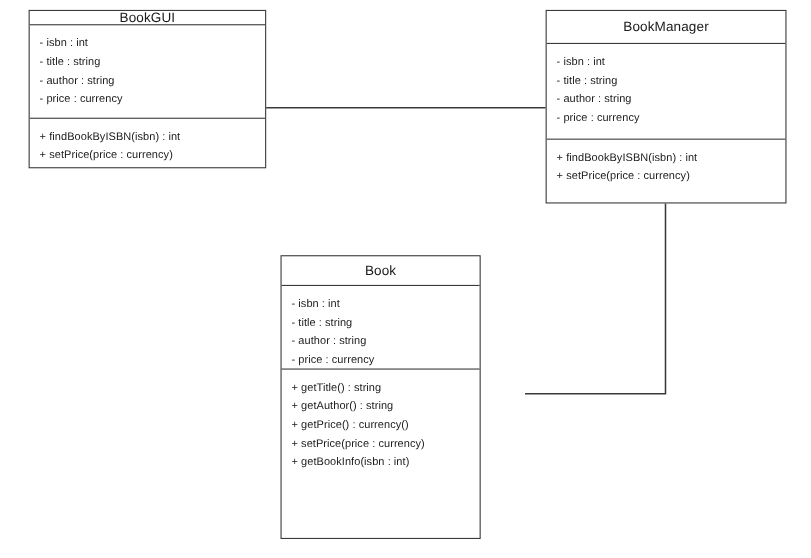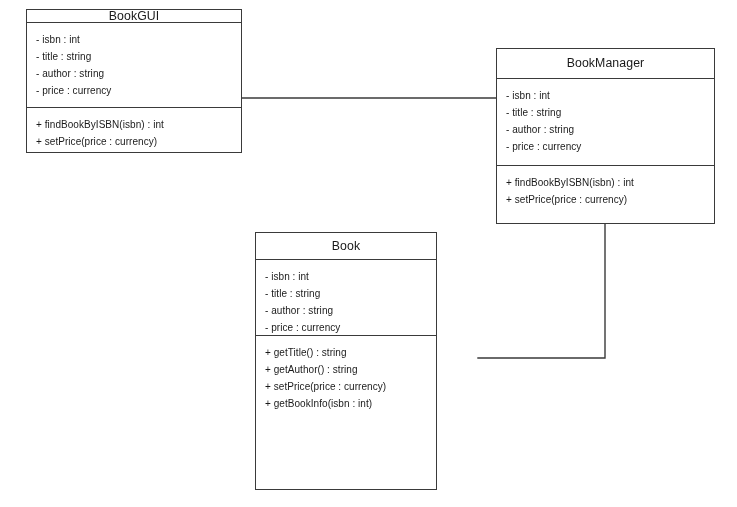--- a/index.html
+++ b/index.html
@@ -69,21 +69,20 @@
     height: 144px;
   }
   #class-bookgui .uml-class-name { height: 30px; }
   #class-bookgui .attributes { height: 85px; }
 
   #class-bookmanager {
     left: 496px;
     top: 9px;
     width: 219px;
     height: 176px;
-    margin-top: 39px;
   }
   #class-bookmanager .uml-class-name { height: 30px; }
   #class-bookmanager .attributes { height: 87px; }
 
   #class-book {
     left: 255px;
     top: 232px;
     width: 182px;
     height: 258px;
   }
@@ -149,18 +148,19 @@
     <div class="uml-class-name">Book</div>
     <div class="uml-compartment attributes">
       <div class="uml-member">- isbn : int</div>
       <div class="uml-member">- title : string</div>
       <div class="uml-member">- author : string</div>
       <div class="uml-member">- price : currency</div>
     </div>
     <div class="uml-compartment methods">
       <div class="uml-member">+ getTitle() : string</div>
       <div class="uml-member">+ getAuthor() : string</div>
+      <div class="uml-member">+ getPrice() : currency()</div>
       <div class="uml-member">+ setPrice(price : currency)</div>
       <div class="uml-member">+ getBookInfo(isbn : int)</div>
     </div>
   </div>
 
 </div>
 
 </body></html>

